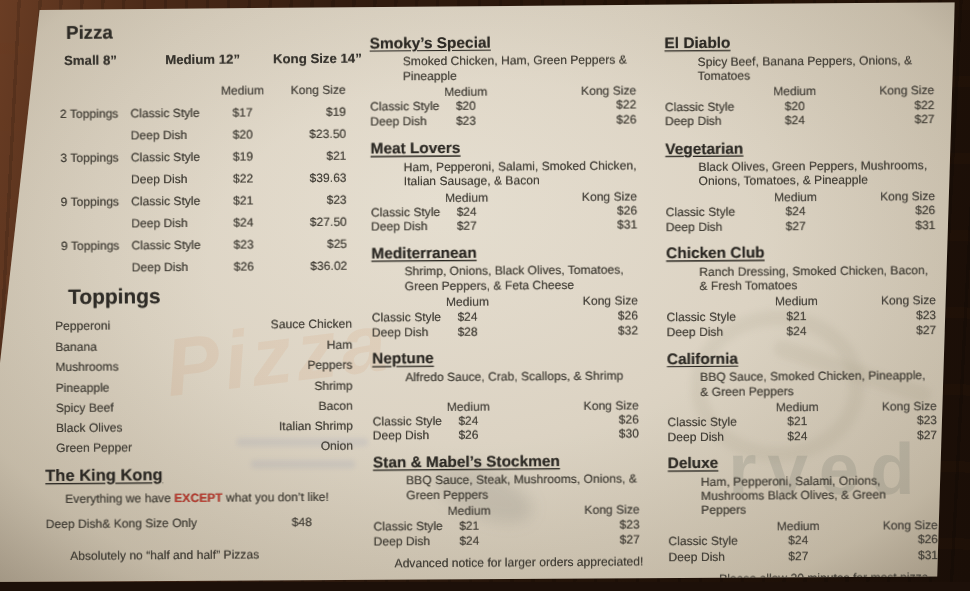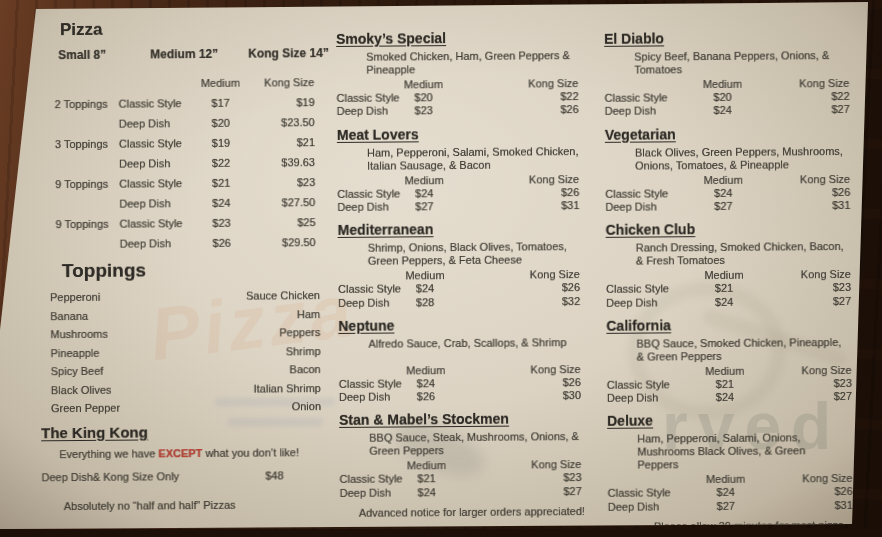--- a/index.html
+++ b/index.html
@@ -145,21 +145,21 @@
             <span class="pk">$27.50</span>
 
             <span class="pt">9 Toppings</span>
             <span class="ps">Classic Style</span>
             <span class="pm">$23</span>
             <span class="pk">$25</span>
 
             <span class="pt"></span>
             <span class="ps">Deep Dish</span>
             <span class="pm">$26</span>
-            <span class="pk">$29.50</span>
+            <span class="pk">$36.02</span>
           </div>
 
         <h2 class="toppings-title">Toppings</h2>
         <div class="top-list" data-repeat="toppings.rows">
 
             <div class="top-row">
               <span>Pepperoni</span>
               <span>Sauce Chicken</span>
             </div>
 

